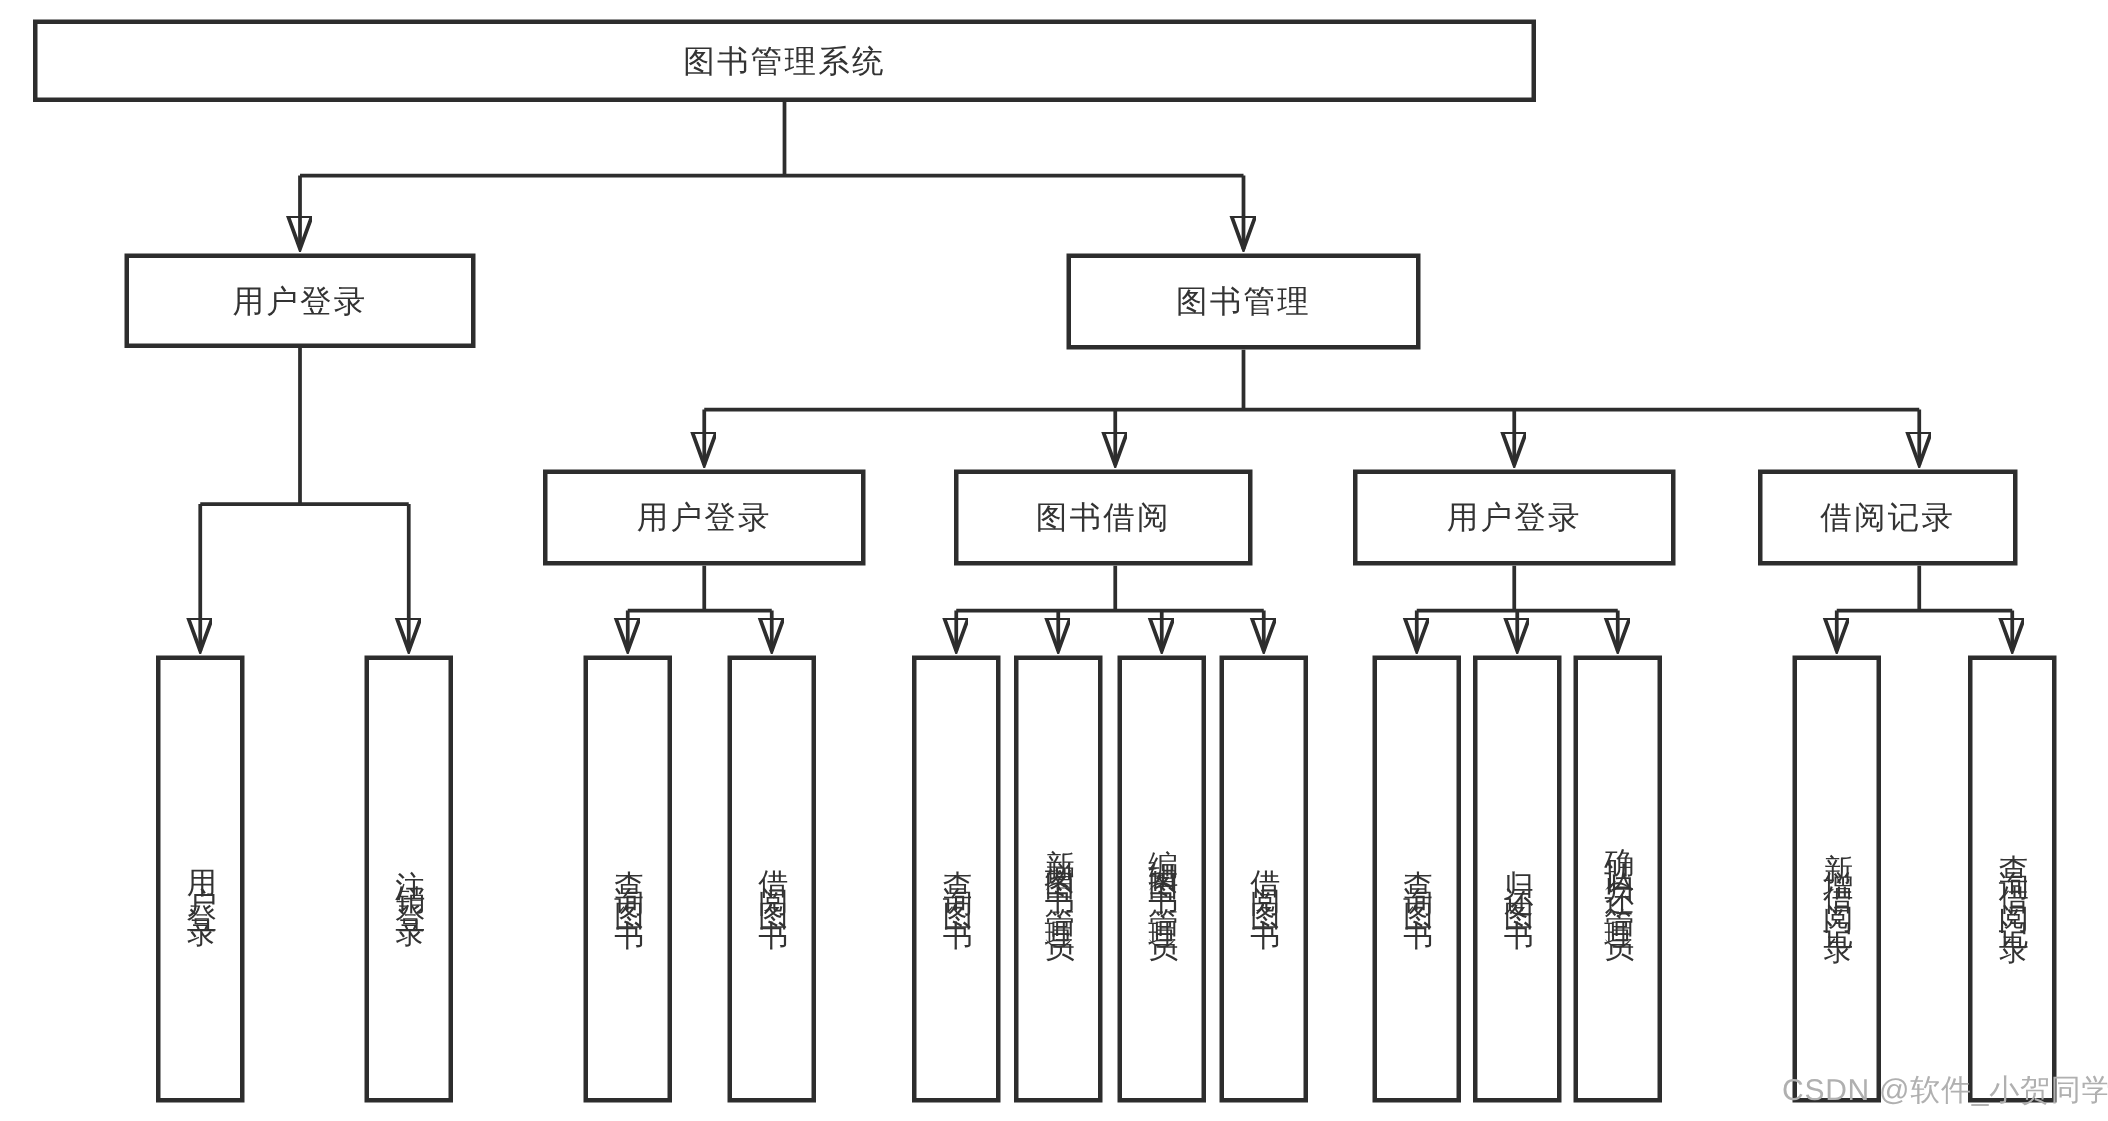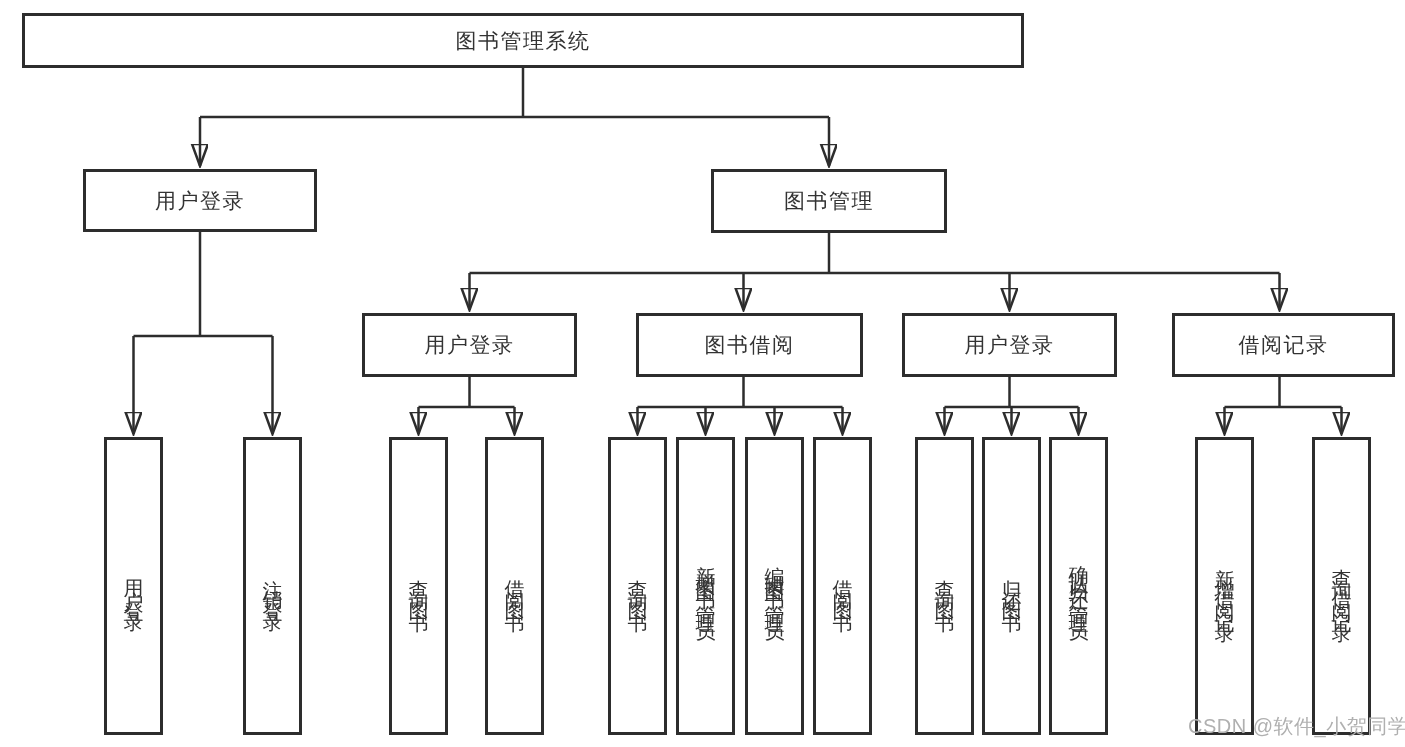--- a/index.html
+++ b/index.html
@@ -126,23 +126,23 @@
       <path d="M1341.5 407 V434" marker-end="url(#ah)"></path>
     </g>
   </svg>
 
   <div class="hnode" style="left:22px; top:13px; width:1002px; height:55px;">图书管理系统</div>
 
   <div class="hnode" style="left:83px; top:169px; width:234px; height:63px;">用户登录</div>
   <div class="hnode" style="left:711px; top:169px; width:236px; height:64px;text-align:center;">图书管理</div>
 
   <div class="hnode" style="left:362px; top:313px; width:215px; height:64px;">用户登录</div>
-  <div class="hnode" style="left:636px; top:313px; width:227px; height:64px;">图书借阅</div>
+  <div class="hnode" style="left:636px; top:313px; width:199px; height:64px;">图书借阅</div>
   <div class="hnode" style="left:902px; top:313px; width:215px; height:64px;">用户登录</div>
-  <div class="hnode" style="left:1172px; top:313px; width:223px; height:64px;">借阅记录</div>
+  <div class="hnode" style="left:1172px; top:313px; width:173px; height:64px;">借阅记录</div>
 
   <div class="leaf" style="left:104px;">用户登录</div>
   <div class="leaf" style="left:243px;">注销登录</div>
   <div class="leaf" style="left:389px;">查询图书</div>
   <div class="leaf" style="left:485px;">借阅图书</div>
   <div class="leaf" style="left:608px;">查询图书</div>
   <div class="leaf long" style="left:676px;">新增图书（管理员）</div>
   <div class="leaf long" style="left:745px;">编辑图书（管理员）</div>
   <div class="leaf" style="left:813px;">借阅图书</div>
   <div class="leaf" style="left:915px;">查询图书</div>

